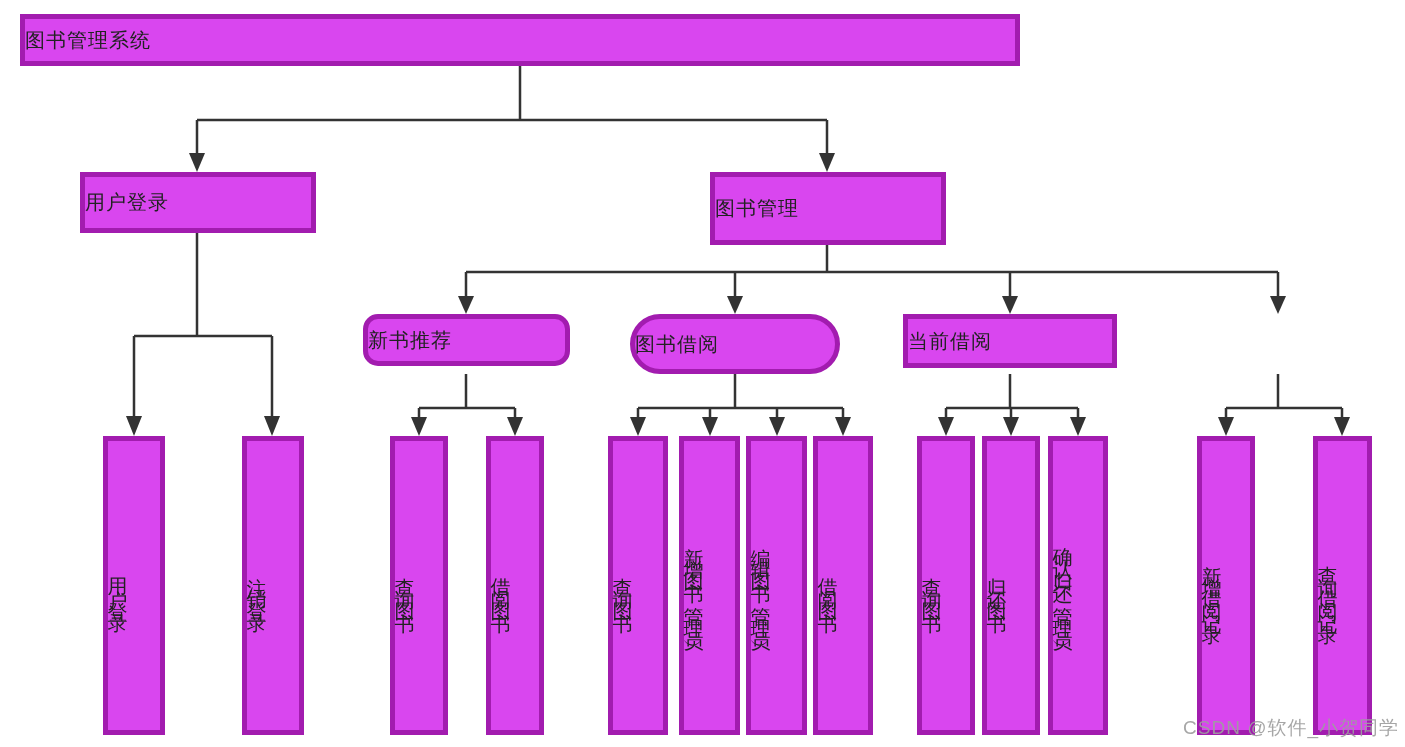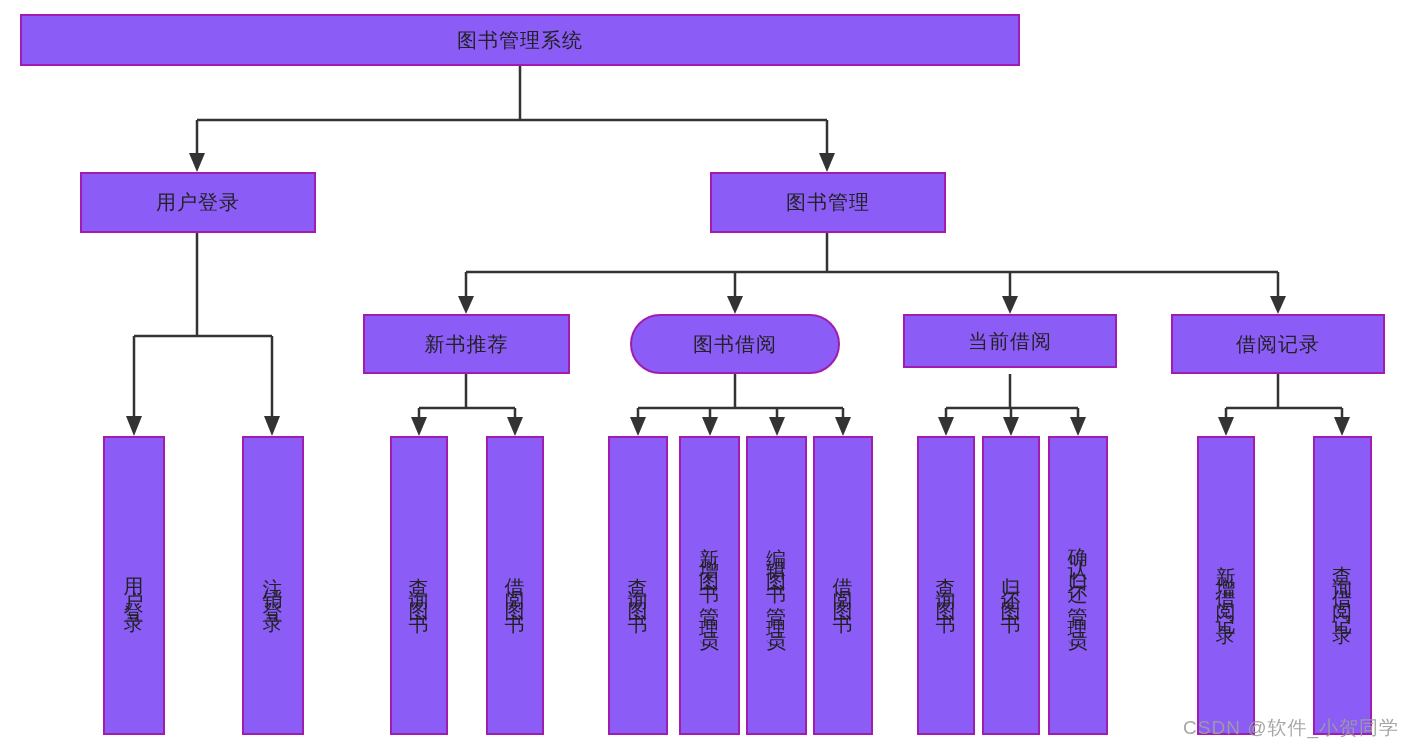--- a/index.html
+++ b/index.html
@@ -6,25 +6,25 @@
   .canvas {
     position:relative;
     width:1405px; height:747px;
     background:#ffffff;
     font-family:"Liberation Sans", sans-serif;
     overflow:hidden;
   }
   .box {
     position:absolute;
     box-sizing:border-box;
-    border:2px solid #a21caf;
-    background:#8b5cf6;
+    border:5px solid #a21caf;
+    background:#d946ef;
     display:flex;
     align-items:center;
-    justify-content:center;
+    justify-content:flex-start;
     color:#222222;
     font-size:20px;
     letter-spacing:1px;
     z-index:2;
   }
   .leaf .vtext {
     writing-mode:vertical-rl;
     text-orientation:mixed;
     line-height:1;
     letter-spacing:12px;
@@ -93,35 +93,32 @@
     </g>
   </svg>
 
   <div class="box" style="left:20px; top:14px; width:1000px; height:52px;">
     <span>图书管理系统</span>
   </div>
 
   <div class="box" style="left:80px; top:172px; width:236px; height:61px;">
     <span>用户登录</span>
   </div>
-  <div class="box" style="left:710px; top:172px; width:236px; height:61px;">
+  <div class="box" style="left:710px; top:172px; width:236px; height:73px;">
     <span>图书管理</span>
   </div>
 
-  <div class="box" style="left:363px; top:314px; width:207px; height:60px;">
+  <div class="box" style="left:363px; top:314px; width:207px; height:52px;border-radius:15px;">
     <span>新书推荐</span>
   </div>
   <div class="box" style="left:630px; top:314px; width:210px; height:60px;border-radius:30px;">
     <span>图书借阅</span>
   </div>
   <div class="box" style="left:903px; top:314px; width:214px; height:54px;">
     <span>当前借阅</span>
-  </div>
-  <div class="box" style="left:1171px; top:314px; width:214px; height:60px;">
-    <span>借阅记录</span>
   </div>
 
   <div class="box leaf" style="left:103px; top:436px; width:62px; height:299px;">
     <span class="vtext">用户登录</span>
   </div>
   <div class="box leaf" style="left:242px; top:436px; width:62px; height:299px;">
     <span class="vtext">注销登录</span>
   </div>
 
   <div class="box leaf" style="left:390px; top:436px; width:58px; height:299px;">

